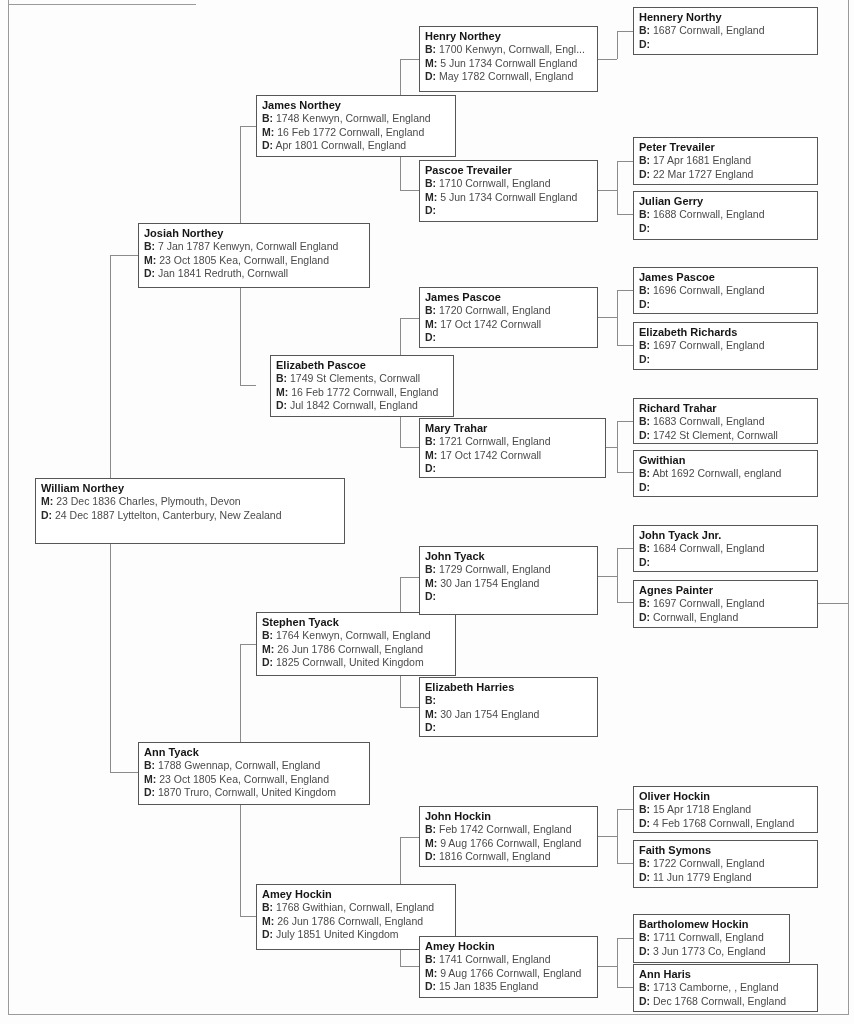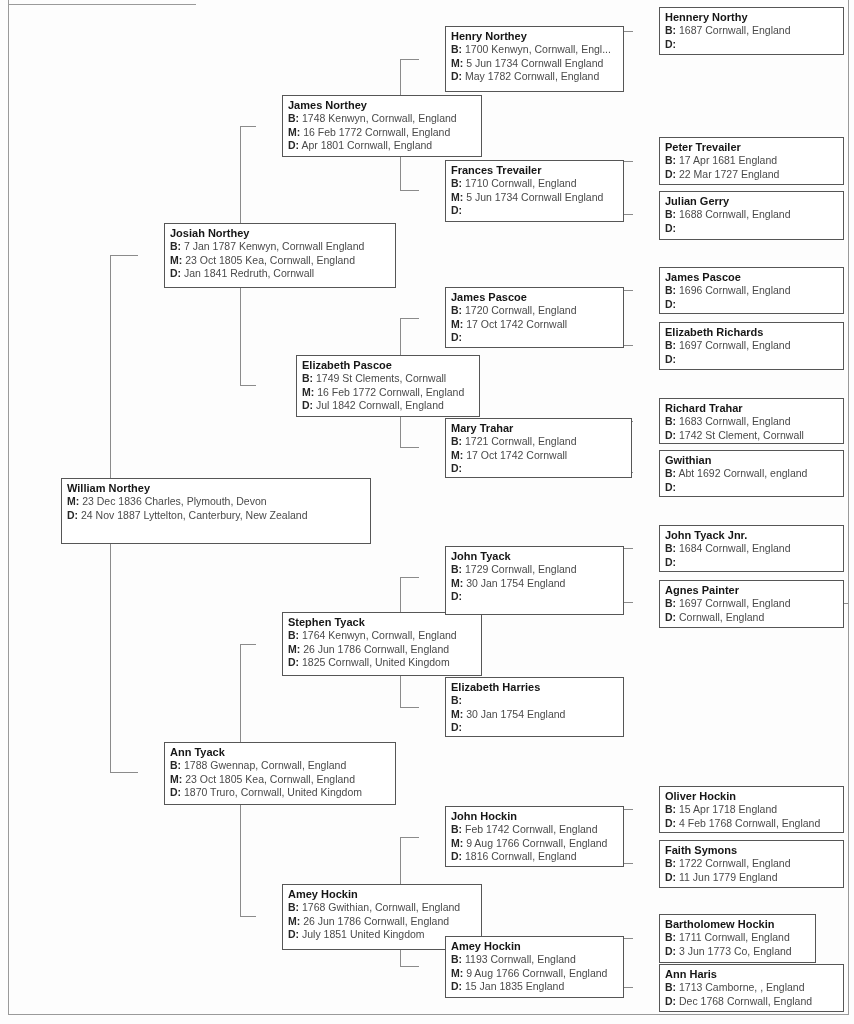--- a/index.html
+++ b/index.html
@@ -5,21 +5,20 @@
   html,body{margin:0;padding:0;background:#e9e9e9;}
   .page{
     position:relative;width:854px;height:1024px;background:#fdfdfd;
     font-family:"Liberation Sans","DejaVu Sans",sans-serif;overflow:hidden;
   }
   .person{
     position:absolute;background:#ffffff;border:1px solid #565656;
     box-sizing:border-box;padding:2px 20px 1px 5px;z-index:2;
     font-size:10.5px;line-height:13.5px;color:#4a4a4a;overflow:hidden;
     white-space:nowrap;
-    margin-left:26px;
   }
   .person .nm{font-weight:bold;color:#161616;font-size:11px;line-height:14px;}
   .person .ln b{color:#262626;}
   .cl{position:absolute;background:#8b8b8b;z-index:1;}
   .cl.h{height:1px;}
   .cl.v{width:1px;}
   .border-line{background:#9a9a9a;}
 </style>
 </head>
 <body>
@@ -91,21 +90,21 @@
   <div class="cl h" style="left:598px;top:966px;width:19px"></div>
   <div class="cl v" style="left:617px;top:938px;height:50px"></div>
   <div class="cl h" style="left:617px;top:938px;width:16px"></div>
   <div class="cl h" style="left:617px;top:987px;width:16px"></div>
 
   <div class="cl h" style="left:818px;top:603px;width:30px"></div>
 
   <div class="person" style="left:35px;top:478px;width:310px;height:66px">
     <div class="nm">William Northey</div>
     <div class="ln"><b>M:</b> <span>23 Dec 1836 Charles, Plymouth, Devon</span></div>
-    <div class="ln"><b>D:</b> <span>24 Nov 1887 Lyttelton, Canterbury, New Zealand</span></div>
+    <div class="ln"><b>D:</b> <span>24 Dec 1887 Lyttelton, Canterbury, New Zealand</span></div>
   </div>
 
   <div class="person" style="left:138px;top:223px;width:232px;height:65px">
     <div class="nm">Josiah Northey</div>
     <div class="ln"><b>B:</b> <span>7 Jan 1787 Kenwyn, Cornwall England</span></div>
     <div class="ln"><b>M:</b> <span>23 Oct 1805 Kea, Cornwall, England</span></div>
     <div class="ln"><b>D:</b> <span>Jan 1841 Redruth, Cornwall</span></div>
   </div>
 
   <div class="person" style="left:138px;top:742px;width:232px;height:63px">
@@ -144,21 +143,21 @@
   </div>
 
   <div class="person" style="left:419px;top:26px;width:179px;height:66px">
     <div class="nm">Henry Northey</div>
     <div class="ln"><b>B:</b> <span>1700 Kenwyn, Cornwall, Engl...</span></div>
     <div class="ln"><b>M:</b> <span>5 Jun 1734 Cornwall England</span></div>
     <div class="ln"><b>D:</b> <span>May 1782 Cornwall, England</span></div>
   </div>
 
   <div class="person" style="left:419px;top:160px;width:179px;height:62px">
-    <div class="nm">Frances Trevailer</div>
+    <div class="nm">Pascoe Trevailer</div>
     <div class="ln"><b>B:</b> <span>1710 Cornwall, England</span></div>
     <div class="ln"><b>M:</b> <span>5 Jun 1734 Cornwall England</span></div>
     <div class="ln"><b>D:</b> <span></span></div>
   </div>
 
   <div class="person" style="left:419px;top:287px;width:179px;height:61px">
     <div class="nm">James Pascoe</div>
     <div class="ln"><b>B:</b> <span>1720 Cornwall, England</span></div>
     <div class="ln"><b>M:</b> <span>17 Oct 1742 Cornwall</span></div>
     <div class="ln"><b>D:</b> <span></span></div>
@@ -187,21 +186,21 @@
 
   <div class="person" style="left:419px;top:806px;width:179px;height:61px">
     <div class="nm">John Hockin</div>
     <div class="ln"><b>B:</b> <span>Feb 1742 Cornwall, England</span></div>
     <div class="ln"><b>M:</b> <span>9 Aug 1766 Cornwall, England</span></div>
     <div class="ln"><b>D:</b> <span>1816 Cornwall, England</span></div>
   </div>
 
   <div class="person" style="left:419px;top:936px;width:179px;height:62px">
     <div class="nm">Amey Hockin</div>
-    <div class="ln"><b>B:</b> <span>1193 Cornwall, England</span></div>
+    <div class="ln"><b>B:</b> <span>1741 Cornwall, England</span></div>
     <div class="ln"><b>M:</b> <span>9 Aug 1766 Cornwall, England</span></div>
     <div class="ln"><b>D:</b> <span>15 Jan 1835 England</span></div>
   </div>
 
   <div class="person" style="left:633px;top:7px;width:185px;height:48px">
     <div class="nm">Hennery Northy</div>
     <div class="ln"><b>B:</b> <span>1687 Cornwall, England</span></div>
     <div class="ln"><b>D:</b> <span></span></div>
   </div>
 

